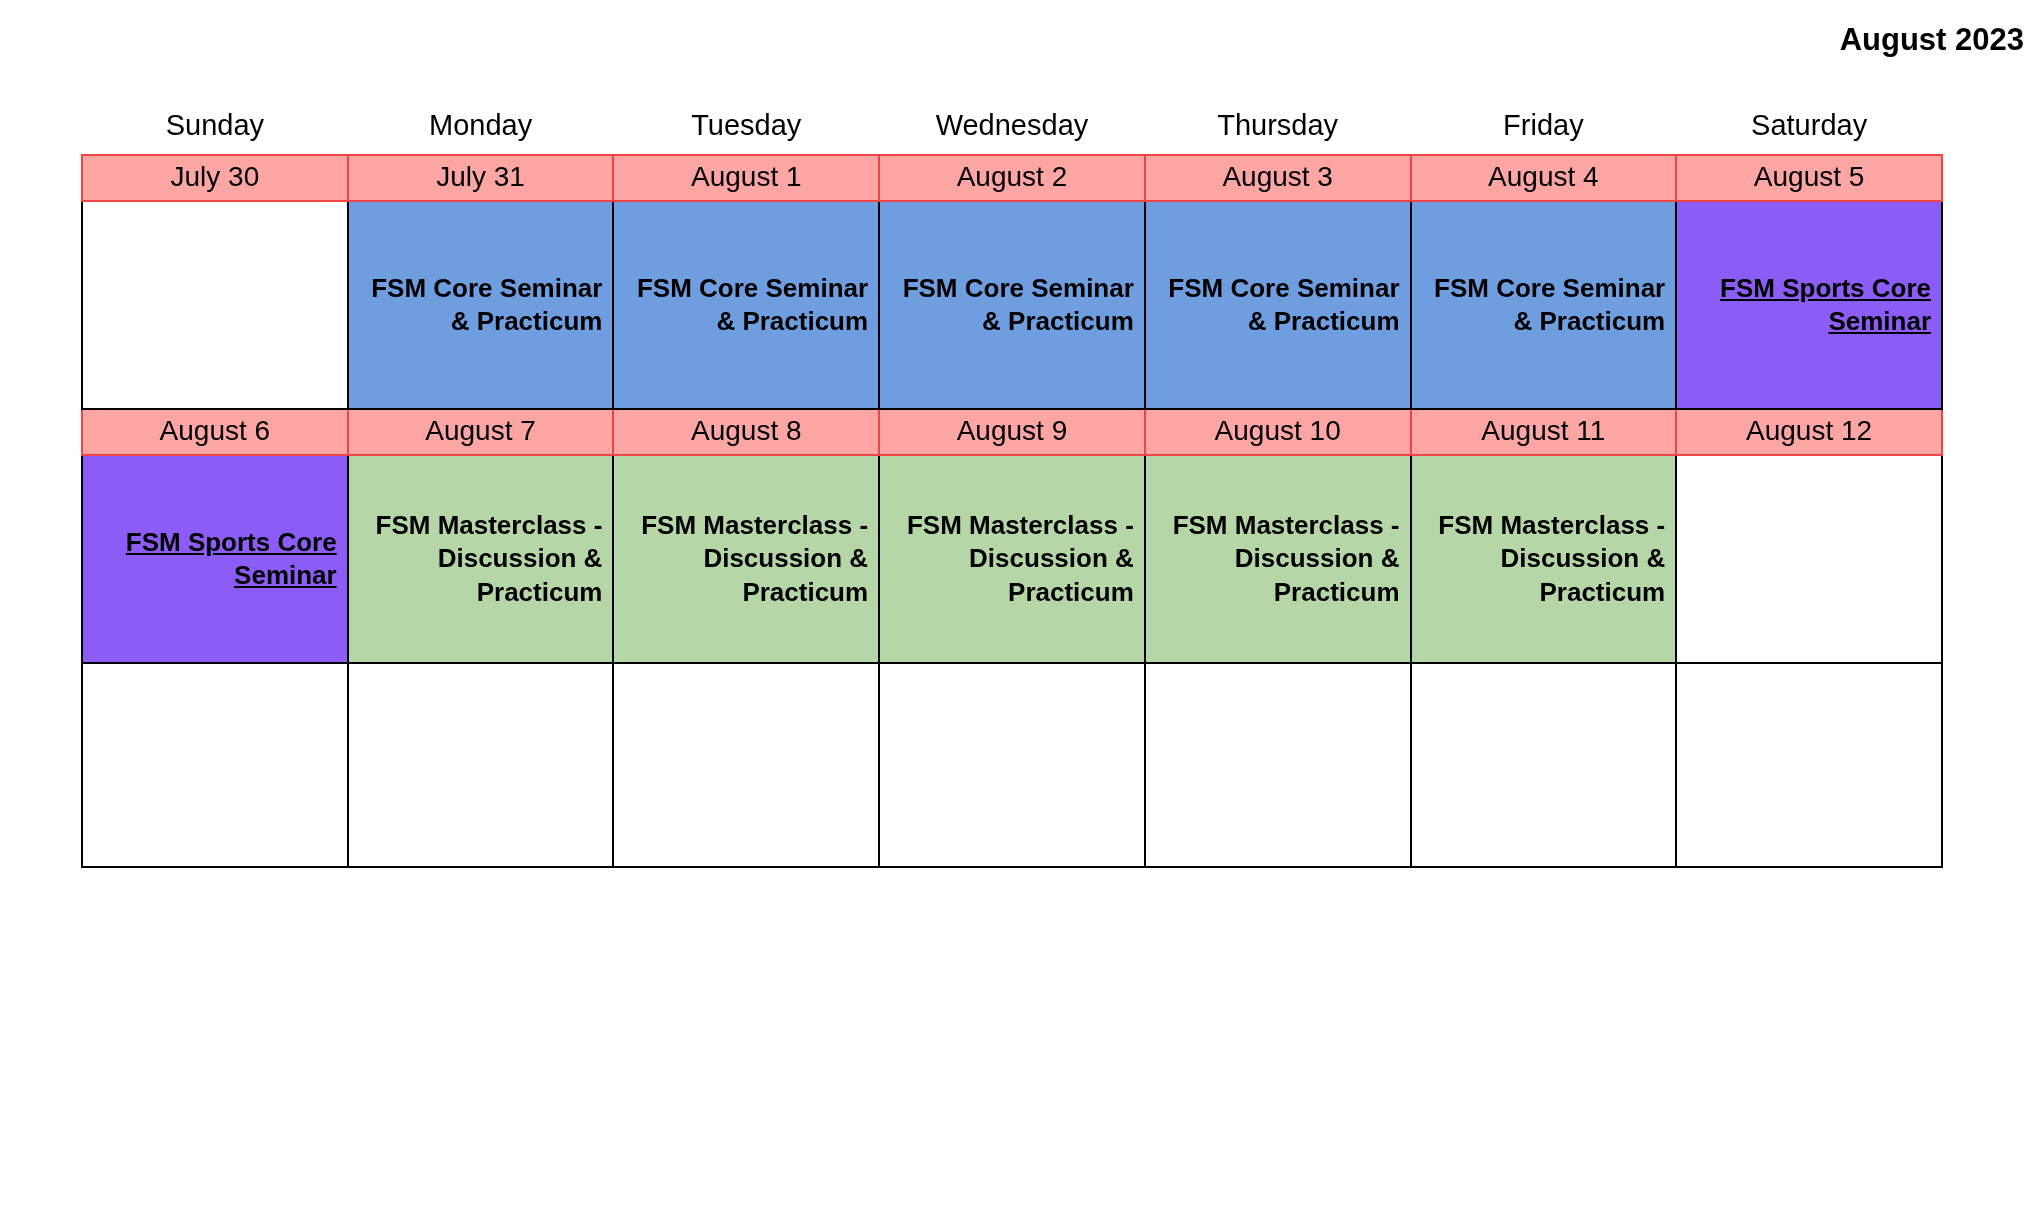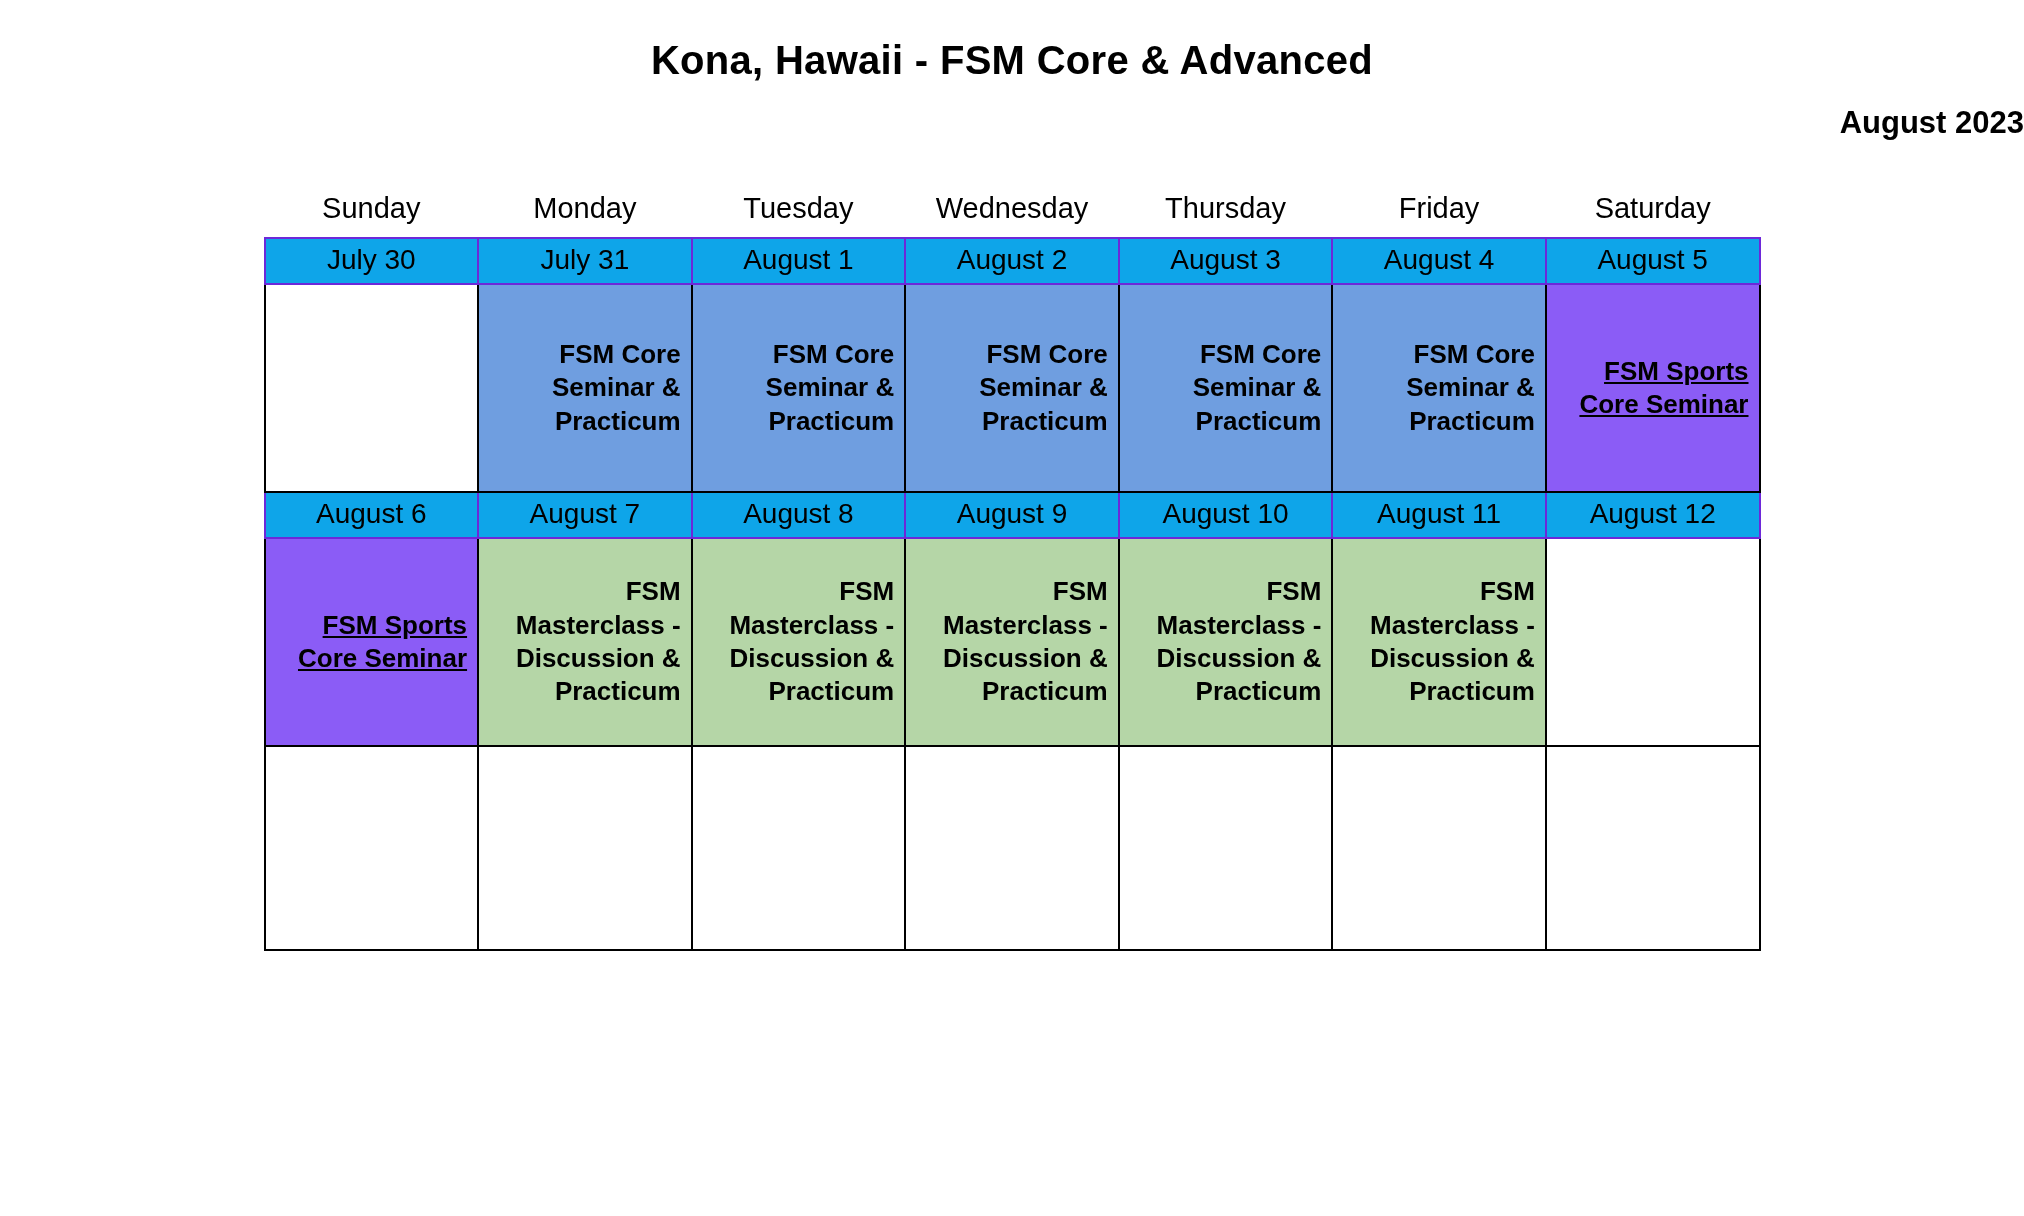--- a/index.html
+++ b/index.html
@@ -29,41 +29,41 @@
   }
   .subtitle {
     text-align: right;
     font-size: 31px;
     font-weight: bold;
     margin-top: 22px;
   }
   .calendar {
     margin: 0 auto;
     margin-top: 50px;
-    width: 1497px;
+    width: 1862px;
     border-collapse: collapse;
     table-layout: fixed;
   }
   .calendar td, .calendar th {
     box-sizing: border-box;
   }
   .dow {
     text-align: center;
     font-size: 29px;
     font-weight: normal;
     padding-bottom: 12px;
     border: none;
     background: transparent;
   }
   .datecell {
     height: 46px;
     text-align: center;
     font-size: 28px;
-    background: #0ea5e9;
-    border: 2px solid #6d28d9;
+    background: #fca5a5;
+    border: 2px solid #ef4444;
     padding: 4px 0 6px 0;
     line-height: 1.0;
   }
   .eventcell {
     height: 208px;
     text-align: right;
     vertical-align: middle;
     font-size: 26px;
     font-weight: bold;
     border: 2px solid #000000;
@@ -75,21 +75,20 @@
   .eventcell.pink { background: #8b5cf6; text-decoration: underline; }
   .eventcell.green { background: #b5d6a7; margin-top: 40px; }
   .eventcell.empty { background: #ffffff; }
   .week3 .eventcell { height: 204px; }
 </style>
 </head>
 <body>
 
 <div class="page">
 
-  <div class="title">Kona, Hawaii -  FSM Core &amp; Advanced</div>
   <div class="subtitle">August 2023</div>
 
   <table class="calendar">
     <thead>
       <tr>
         <th class="dow">Sunday</th>
         <th class="dow">Monday</th>
         <th class="dow">Tuesday</th>
         <th class="dow">Wednesday</th>
         <th class="dow">Thursday</th>

